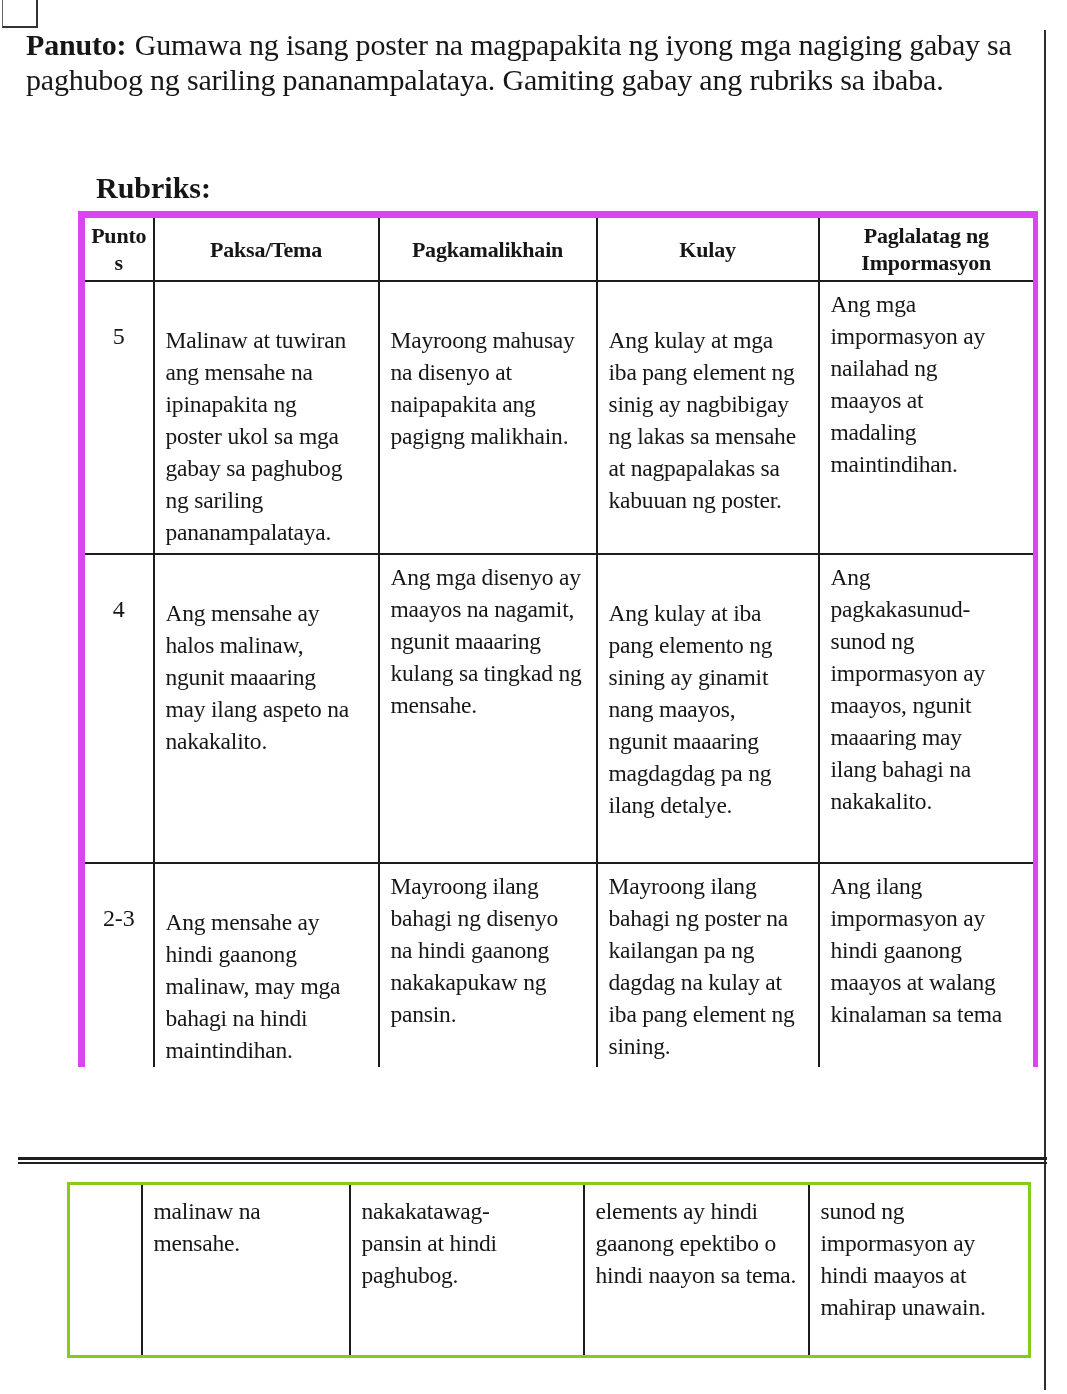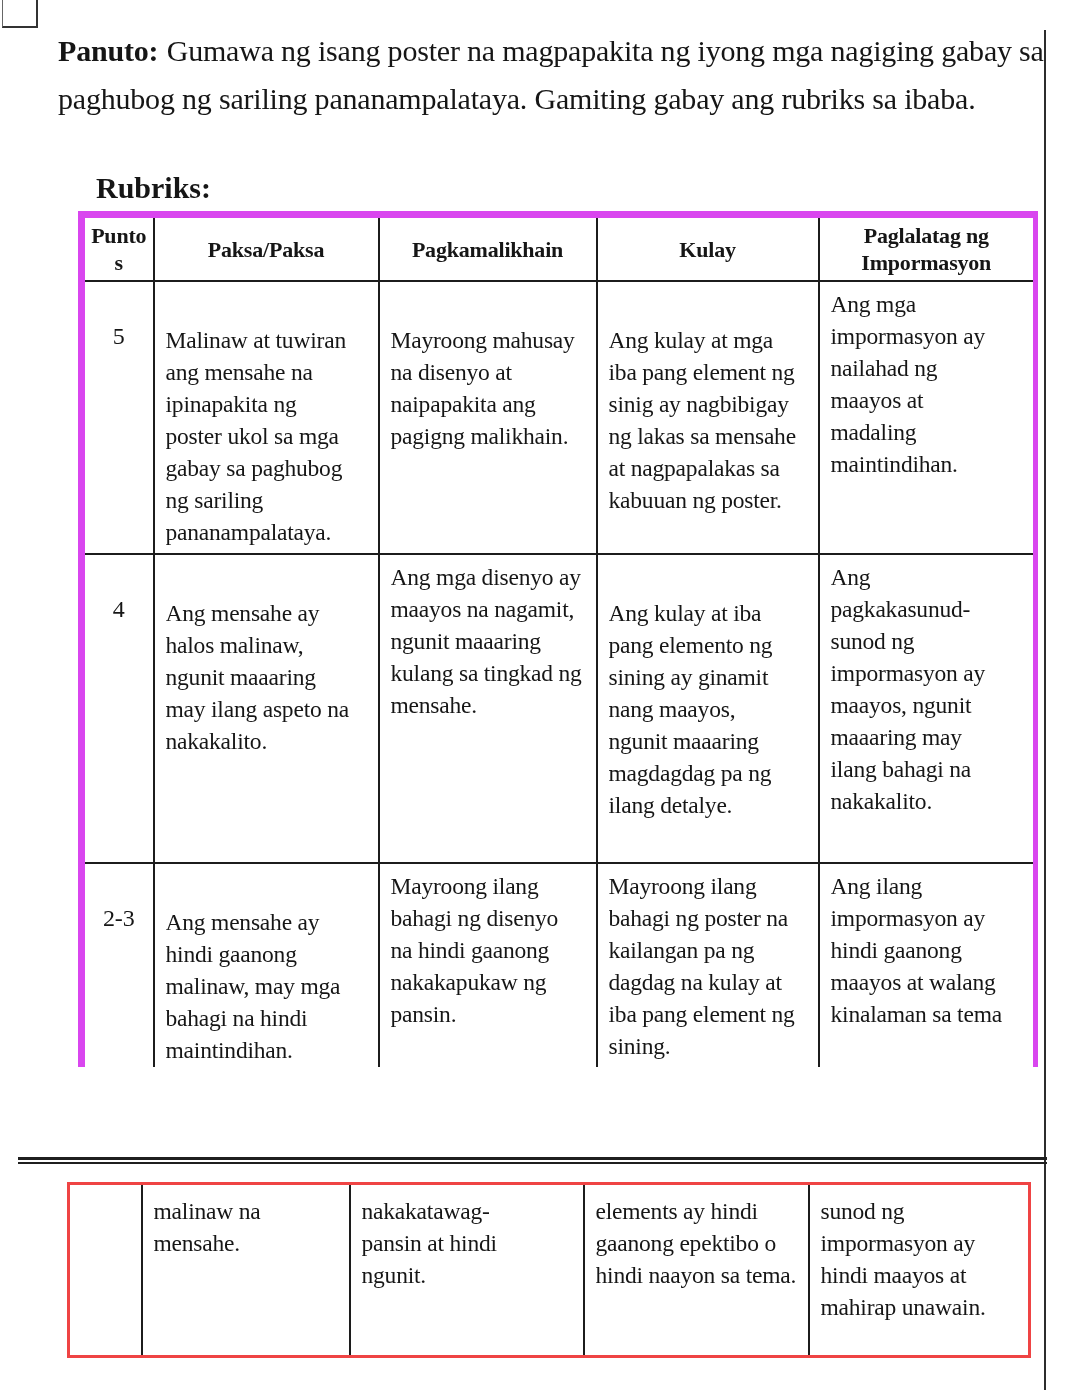--- a/index.html
+++ b/index.html
@@ -17,22 +17,22 @@
     border-left:1px solid #666;
     border-right:2px solid #333;
     border-bottom:2px solid #333;
   }
   
   .edge{
     position:absolute;left:1044px;top:30px;width:2px;height:1360px;
     background:#2c2c2c;
   }
   .instr{
-    position:absolute;left:58px;top:27px;width:1000px;margin:0;
-    font-size:30px;line-height:48px;letter-spacing:-0.2px;
+    position:absolute;left:26px;top:27px;width:1000px;margin:0;
+    font-size:30px;line-height:35px;letter-spacing:-0.2px;
   }
   .instr strong,.example strong{font-weight:bold;}
   .sp{margin-left:0.28em;}
   .example{
     position:absolute;left:205px;top:126px;margin:0;
     font-size:30px;line-height:40px;
   }
   .rubriks{
     position:absolute;left:95px;top:170px;margin:1px;
     font-size:30px;font-weight:bold;
@@ -73,21 +73,21 @@
   .w210{width:210px;}
   
   .rule{
     position:absolute;left:18px;top:1157px;width:1029px;height:2px;
     border-top:3px solid #1f1f1f;
     border-bottom:2px solid #1f1f1f;
   }
   
   .t2{
     position:absolute;left:67px;top:1182px;width:961px;
-    border:3px solid #ef4444;
+    border:3px solid #84cc16;
   }
   .t2 td{height:160px;padding-top:10px;}
   .t2 .ci{max-height:150px;}
 </style>
 </head>
 <body>
 
 <div class="page">
 
   <div class="corner"></div>
@@ -103,21 +103,21 @@
       <colgroup>
         <col style="width:72px">
           <col style="width:225px">
           <col style="width:218px">
           <col style="width:222px">
           <col style="width:218px">
       </colgroup>
       <tbody>
           <tr class="hdr">
         <th class="score-h">Puntos</th>
-        <th>Paksa/Paksa</th>
+        <th>Paksa/Tema</th>
         <th>Pagkamalikhain</th>
         <th>Kulay</th>
         <th>Paglalatag ng Impormasyon</th>
       </tr>
       <tr class="r5">
         <td class="score">5</td>
         <td>
               <div class="ci w190">Malinaw at tuwiran ang mensahe na ipinapakita ng poster ukol sa mga gabay sa paghubog ng sariling pananampalataya.</div>
             </td>
         <td>
@@ -175,21 +175,21 @@
         <col style="width:225px">
         <col style="width:221px">
     </colgroup>
     <tbody>
         <tr>
       <td class="score"></td>
       <td>
             <div class="ci w184">malinaw na mensahe.</div>
           </td>
       <td>
-            <div class="ci w184">nakakatawag-pansin at hindi ngunit.</div>
+            <div class="ci w184">nakakatawag-pansin at hindi paghubog.</div>
           </td>
       <td>
             <div class="ci w210">elements ay hindi gaanong epektibo o hindi naayon sa tema.</div>
           </td>
       <td>
             <div class="ci w170">sunod ng impormasyon ay hindi maayos at mahirap unawain.</div>
           </td>
     </tr>
   </tbody>
     </table>

